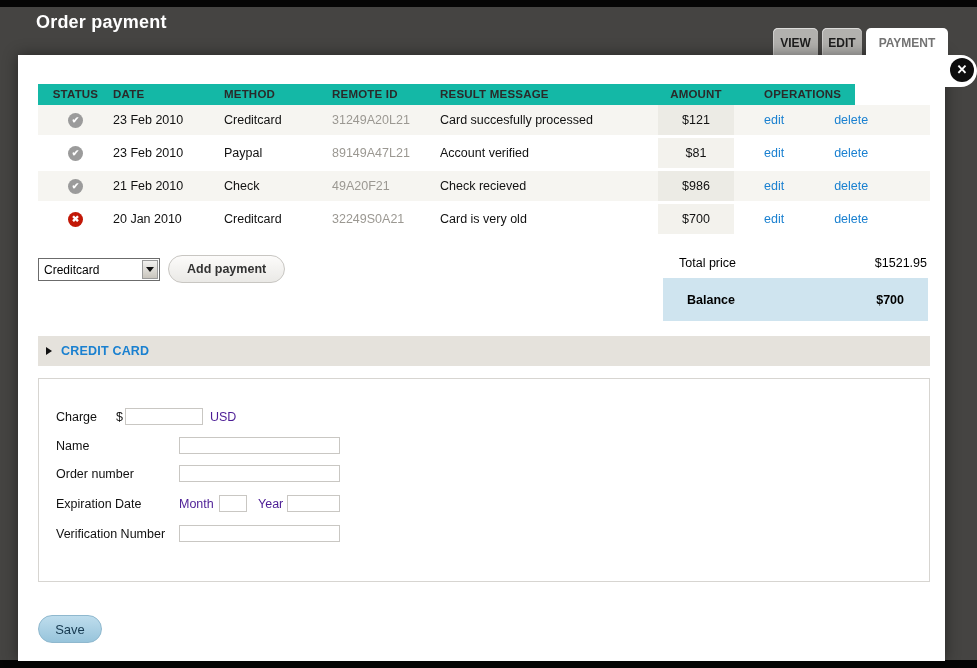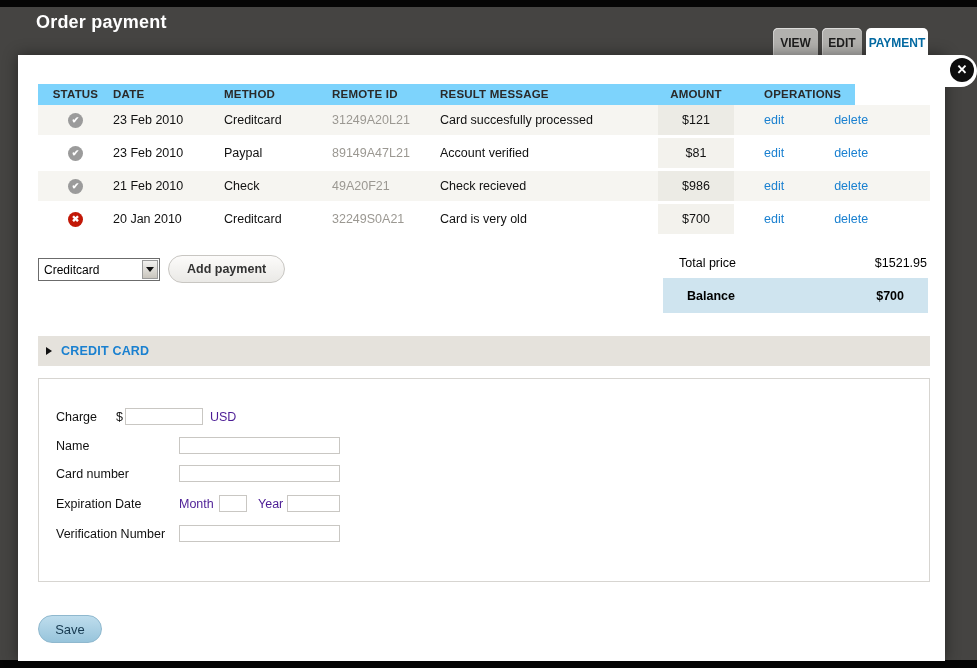--- a/index.html
+++ b/index.html
@@ -24,21 +24,21 @@
     position:absolute; top:28px; height:29px;
     border-radius:5px 5px 0 0;
     background:#b2b1ae;
     color:#1d1d1d; font-size:12px; font-weight:600;
     display:flex; align-items:center; justify-content:center;
     box-shadow:inset 0 1px 0 rgba(255,255,255,.55), inset 1px 0 0 rgba(255,255,255,.35);
     cursor:pointer;
   }
   .tab.t-view { left:773px; width:45px; }
   .tab.t-edit { left:822px; width:40px; }
-  .tab.t-payment { left:866px; width:62px; background:#fff; color:#0369a1; box-shadow:none; z-index:3; }
+  .tab.t-payment { left:866px; width:82px; background:#fff; color:#737373; box-shadow:none; z-index:3; }
 
   
   .close-bump {
     position:absolute; left:930px; top:55px; width:47px; height:32px;
     background:#fff; border-radius:0 16px 16px 0; z-index:4;
   }
   .close-btn {
     position:absolute; left:20px; top:3px; width:24px; height:24px;
     background:#0d0d0d; border-radius:50%;
     color:#fff; font-size:13px; font-weight:bold; line-height:24px; text-align:center;
@@ -49,21 +49,21 @@
   .panel {
     position:absolute; left:18px; top:55px; width:927px; height:606px;
     background:#fff; z-index:2;
     box-shadow:0 0 14px rgba(0,0,0,.45);
   }
 
   
   .ptable { position:absolute; left:20px; top:29px; width:892px; font-size:12.5px; color:#111; }
   .thead { display:flex; height:21px; align-items:center; }
   .thead .hc {
-    background:#7dd3fc; height:21px; line-height:21px;
+    background:#14b8a6; height:21px; line-height:21px;
     font-size:11.5px; font-weight:600; color:#2a2a2a; letter-spacing:.2px;
   }
   .thead .hc.spacer { background:transparent; }
   .trow { display:flex; align-items:center; height:33px; border-bottom:3px solid #fff; background:#fff; }
   .trow:nth-child(odd) { background:#f6f5f1; }
   .c { height:100%; display:flex; align-items:center; }
   .col-status { width:75px; justify-content:center; }
   .col-date { width:111px; }
   .col-method { width:108px; }
   .col-remote { width:108px; color:#9b9892; }
@@ -104,21 +104,21 @@
     font-size:12.5px; color:#333;
     display:flex; align-items:center; cursor:pointer;
     font-family:"Liberation Sans", sans-serif;
     font-weight:bold;
   }
 
   
   .totals { position:absolute; left:645px; top:193px; width:265px; font-size:12.5px; }
   .total-row { height:30px; display:flex; align-items:center; padding:0 1px 0 16px; }
   .total-row .val { margin-left:auto; }
-  .balance-row { height:35px; background:#cfe4ef; display:flex; align-items:center; padding:0 24px; font-weight:bold; }
+  .balance-row { height:43px; background:#cfe4ef; display:flex; align-items:center; padding:0 24px; font-weight:bold; }
   .balance-row .val { margin-left:auto; }
 
   
   .cc-header {
     position:absolute; left:20px; top:281px; width:892px; height:30px;
     background:#e5e2dc; display:flex; align-items:center; cursor:pointer;
   }
   .cc-tri { width:0; height:0; border-top:4px solid transparent; border-bottom:4px solid transparent; border-left:6px solid #111; margin:0 9px 0 8px; }
   .cc-title { color:#1a80d0; font-size:12.5px; font-weight:bold; letter-spacing:.2px; }
   .cc-box {
@@ -263,21 +263,21 @@
 
   <div class="cc-box">
     <span class="frow flabel" style="left:17px; top:31px;">Charge</span>
     <span class="frow" style="left:77px; top:31px;">$</span>
     <input class="tinput frow" style="left: 86px; top: 29px; width: 78px;">
     <span class="frow gray" style="left:171px; top:31px;">USD</span>
 
     <span class="frow flabel" style="left:17px; top:60px;">Name</span>
     <input class="tinput frow" style="left: 140px; top: 58px; width: 161px;">
 
-    <span class="frow flabel" style="left:17px; top:88px;">Card number</span>
+    <span class="frow flabel" style="left:17px; top:88px;">Order number</span>
     <input class="tinput frow" style="left: 140px; top: 86px; width: 161px;">
 
     <span class="frow flabel" style="left:17px; top:118px;">Expiration Date</span>
     <span class="frow gray" style="left:140px; top:118px;">Month</span>
     <input class="tinput frow" style="left: 180px; top: 116px; width: 28px;">
     <span class="frow gray" style="left:219px; top:118px;">Year</span>
     <input class="tinput frow" style="left: 248px; top: 116px; width: 53px;">
 
     <span class="frow flabel" style="left:17px; top:148px;">Verification Number</span>
     <input class="tinput frow" style="left: 140px; top: 146px; width: 161px;">

